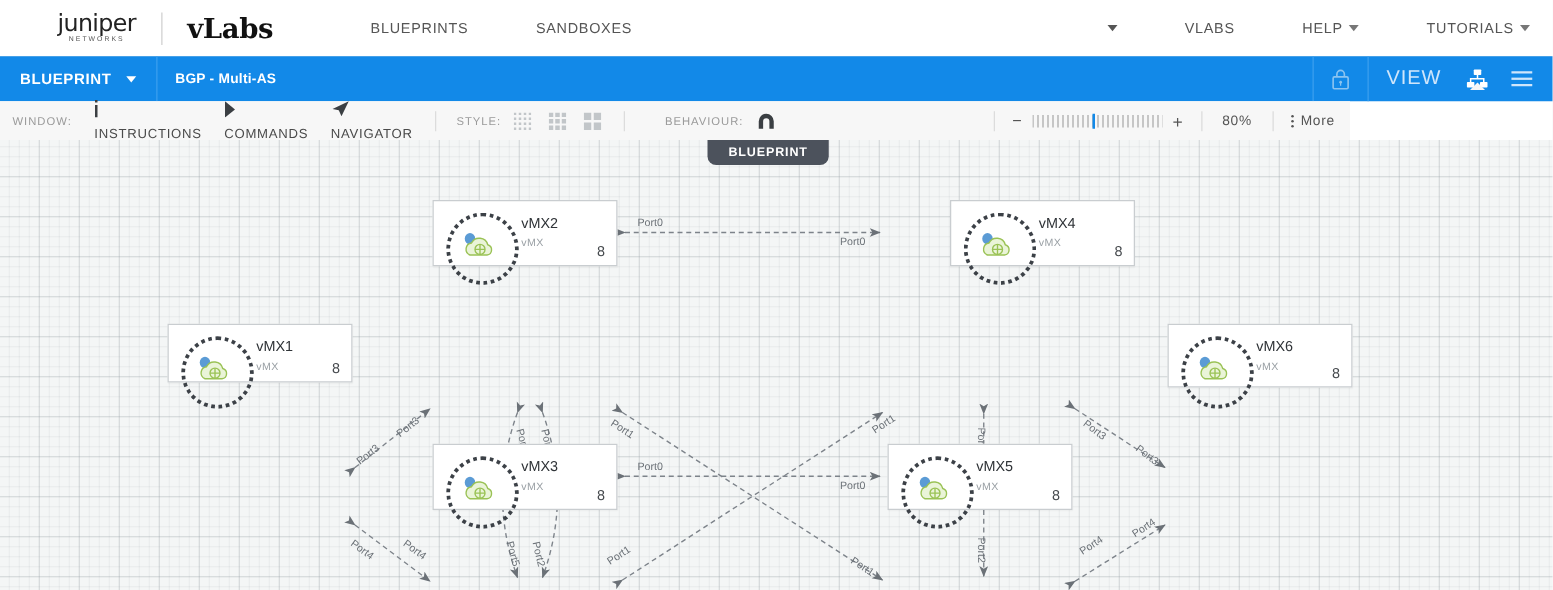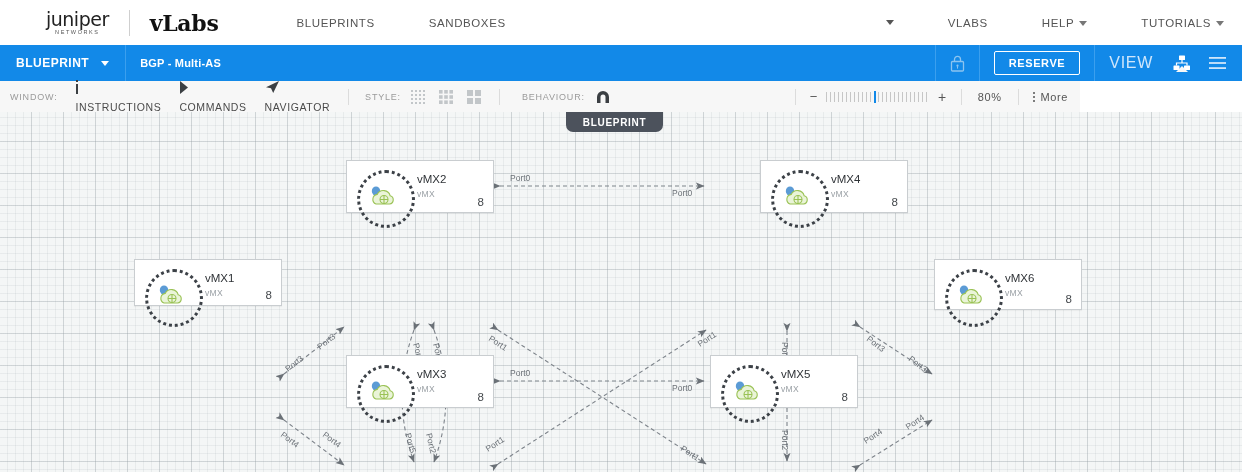--- a/index.html
+++ b/index.html
@@ -126,23 +126,20 @@
     <span class="bp-name">BGP - Multi-AS</span>
 
     <div class="bb-right">
       <div class="bb-cell">
         <svg width="15" height="17" viewBox="0 0 15 17">
           <rect x="1.5" y="6.5" width="12" height="9.5" rx="1" fill="none" stroke="#8cc4f0" stroke-width="1.3"></rect>
           <path d="M4.5 6.5 V4.3 a3 3 0 0 1 6 0 V6.5" fill="none" stroke="#8cc4f0" stroke-width="1.3"></path>
           <circle cx="7.5" cy="10.7" r="1.1" fill="#8cc4f0"></circle>
           <rect x="7" y="11.2" width="1" height="2.4" fill="#8cc4f0"></rect>
         </svg>
-      </div>
-      <div class="bb-cell">
-        <button class="reserve">RESERVE</button>
       </div>
       <div class="bb-cell" style="position:relative;padding-right:10px;">
         <span class="view-label">VIEW</span>
         <span class="icon-btn" style="position:relative;padding:0 8px;">
           <svg width="18" height="16" viewBox="0 0 18 16">
             <rect x="6" y="0.5" width="6" height="4.5" rx="0.6" fill="#fff"></rect>
             <rect x="0.5" y="10.5" width="6" height="4.5" rx="0.6" fill="#fff"></rect>
             <rect x="11" y="10.5" width="6" height="4.5" rx="0.6" fill="#fff"></rect>
             <path d="M9 5 V8 M3.5 10.5 V8 H14 V10.5" fill="none" stroke="#fff" stroke-width="1.2"></path>
           </svg>
@@ -229,21 +226,21 @@
         <g fill="#c2c6c9">
           <rect x="0" y="0" width="6" height="6"></rect>
             <rect x="8" y="0" width="6" height="6"></rect>
           <rect x="0" y="8" width="6" height="6"></rect>
             <rect x="8" y="8" width="6" height="6"></rect>
         </g>
       </svg>
     </span>
 
     <span class="tb-sep"></span>
-    <span class="tb-muted" style="margin-left:22px;">BEHAVIOUR:</span>
+    <span class="tb-muted" style="margin-left:32px;">BEHAVIOUR:</span>
     <span class="tb-item" style="margin-left:10px;">
       <svg width="16" height="14" viewBox="0 0 16 14">
         <path d="M2 13 V7 a6 6 0 0 1 12 0 V13 H10.5 V7 a2.5 2.5 0 0 0 -5 0 V13 Z" fill="#3b3f43"></path>
       </svg>
     </span>
 
     <div class="tb-right">
       <span class="tb-sep" style="margin-left:0;"></span>
       <div class="zoom-slider">
         <span style="font-size:13px;color:#555;">−</span>

